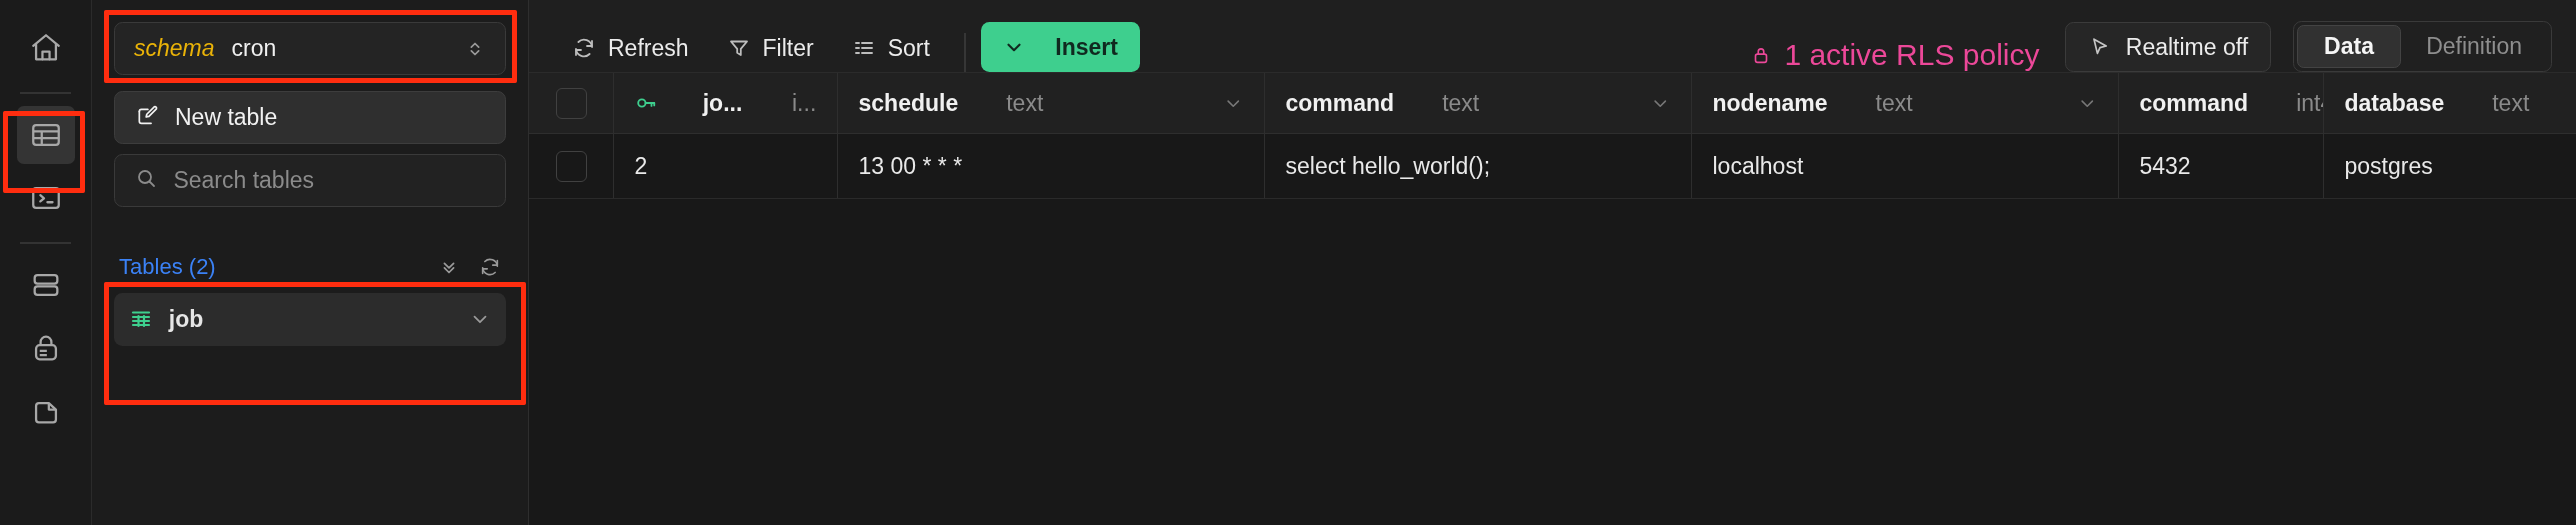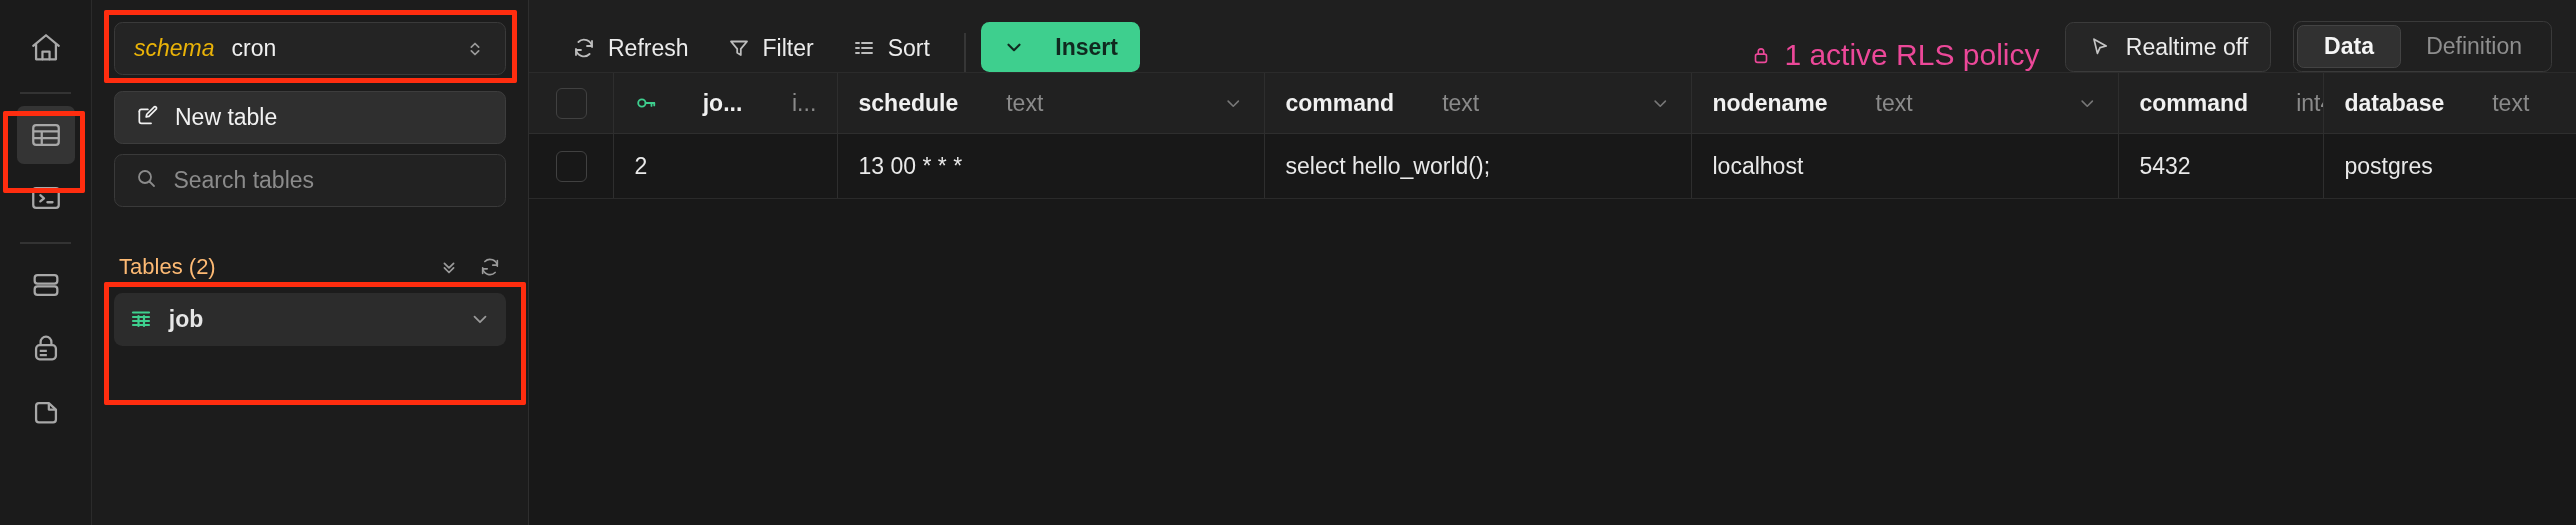--- a/index.html
+++ b/index.html
@@ -126,21 +126,21 @@
     gap: 15.4px;
     padding: 0 19px;
     color: #8b8b8b;
     font-size: 23px;
   }
   .tables-head {
     margin-top: 43px;
     height: 34px;
     display: flex;
     align-items: center;
-    color: #fdba74;
+    color: #3b82f6;
     font-size: 22px;
     padding: 0 5.1px;
   }
   .tables-head .spacer { flex: 1; }
   .tables-head .th-icon { color: #9a9a9a; margin-left: 19px; display: flex; }
 
   .table-list { margin-top: 8.5px; font-weight: bold; }
   .table-item {
     height: 53px;
     display: flex;

